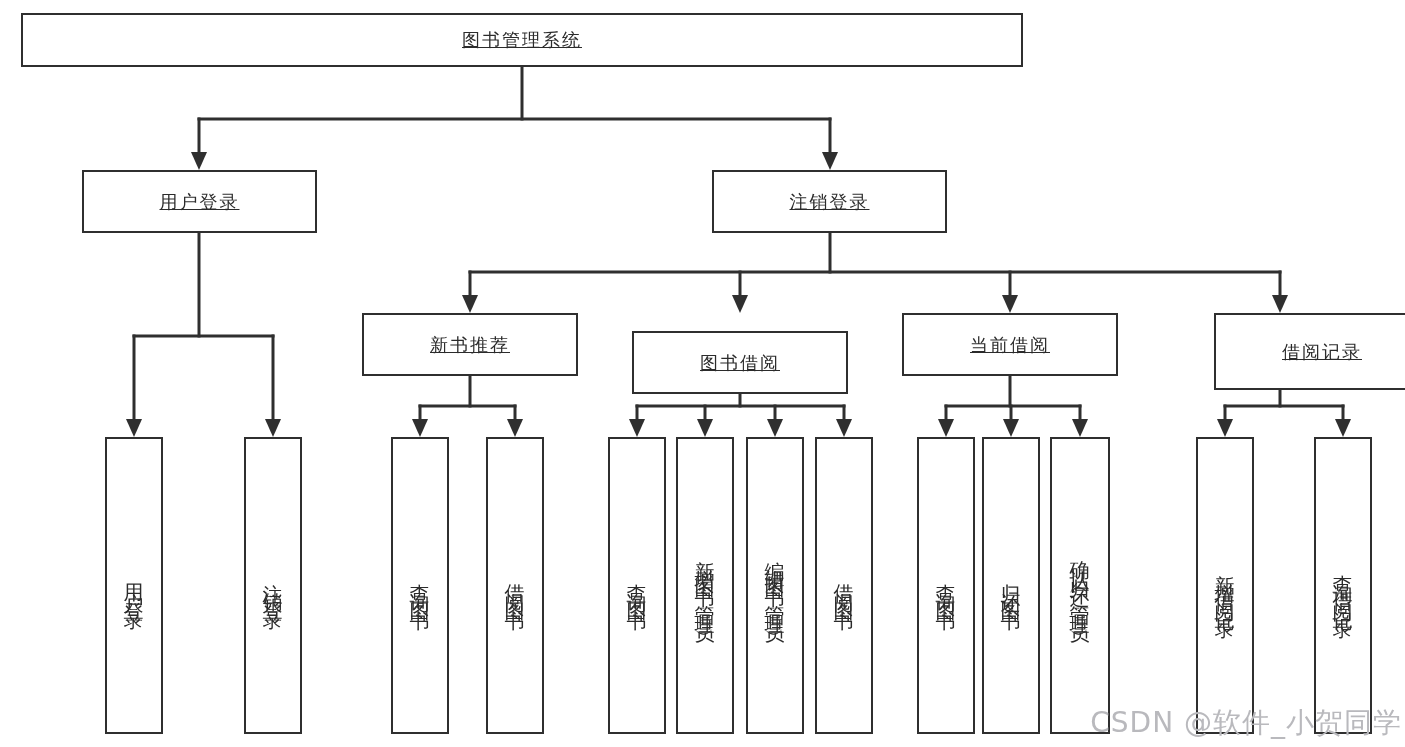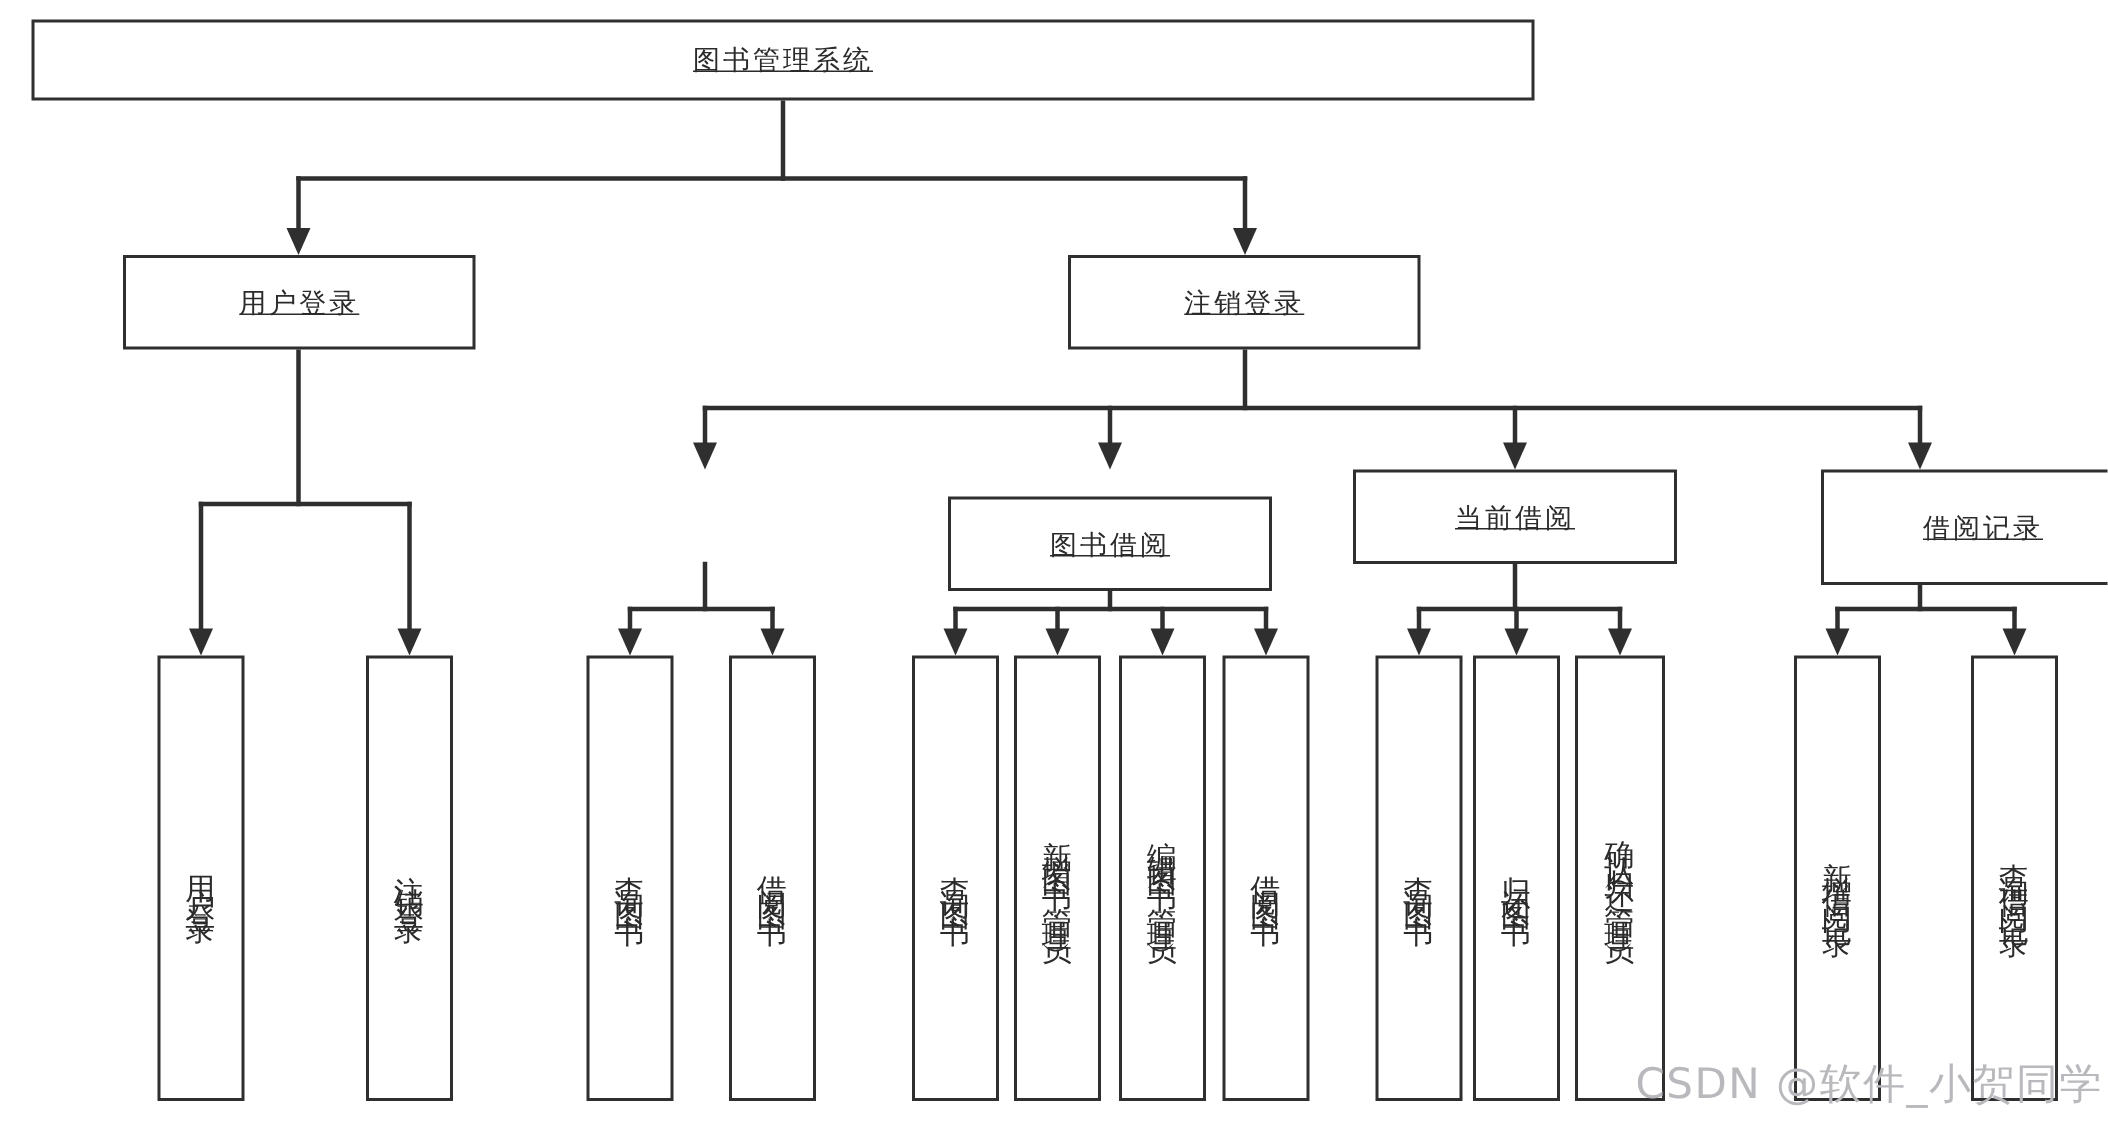--- a/index.html
+++ b/index.html
@@ -120,20 +120,23 @@
     <span>图书管理系统</span>
   </div>
 
   <div class="box h-box" style="left:82px; top:170px; width:235px; height:63px;">
     <span>用户登录</span>
   </div>
   <div class="box h-box" style="left:712px; top:170px; width:235px; height:63px;">
     <span>注销登录</span>
   </div>
 
+  <div class="box h-box" style="left:362px; top:313px; width:216px; height:63px;">
+    <span>新书推荐</span>
+  </div>
   <div class="box h-box" style="left:632px; top:331px; width:216px; height:63px;">
     <span>图书借阅</span>
   </div>
   <div class="box h-box" style="left:902px; top:313px; width:216px; height:63px;">
     <span>当前借阅</span>
   </div>
   <div class="box h-box" style="left:1172px; top:313px; width:216px; height:77px;margin-left:42px;">
     <span>借阅记录</span>
   </div>
 

